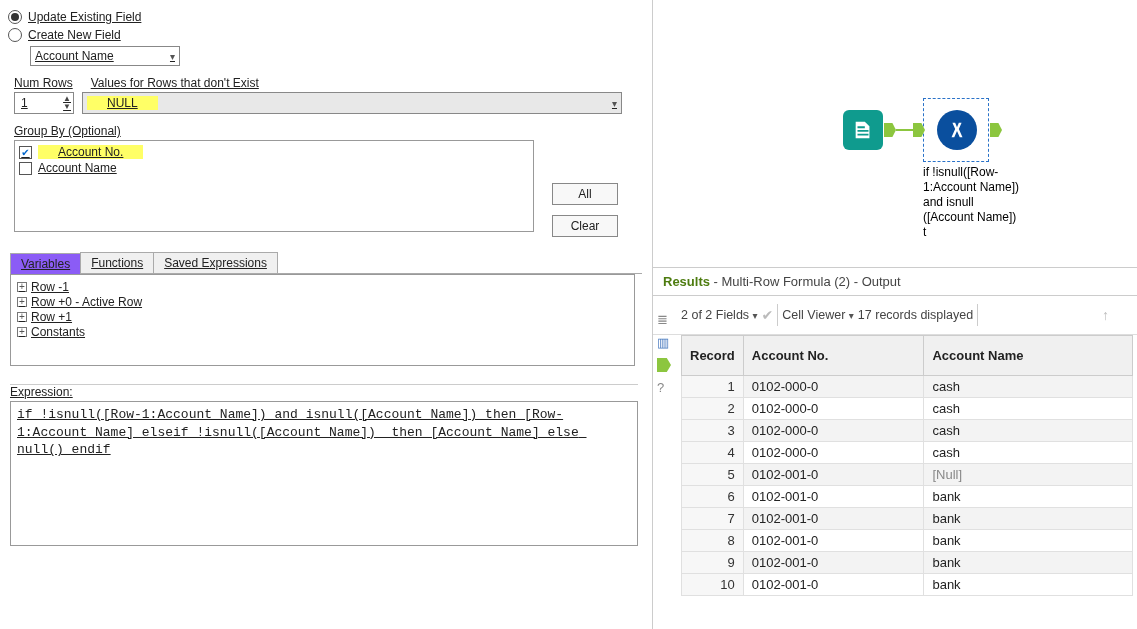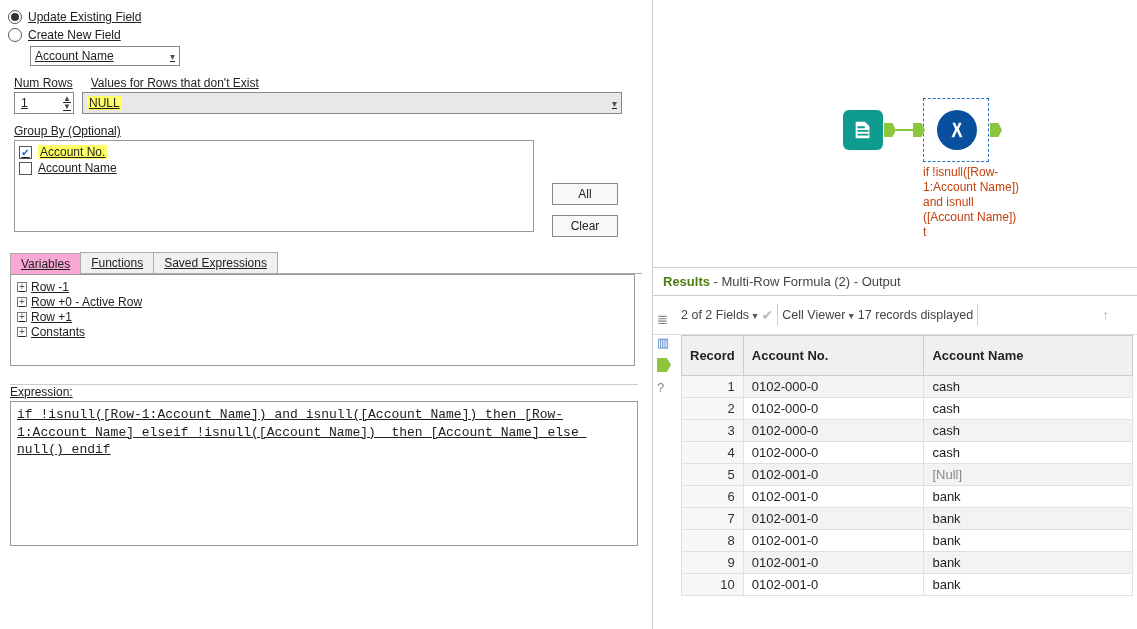--- a/index.html
+++ b/index.html
@@ -40,21 +40,21 @@
     width: 60px; height: 22px; border: 1px solid #888; display: flex;
     align-items: center; justify-content: space-between; padding: 0 2px 0 6px;
     background: #fff;
   }
   .spin-btns { display: flex; flex-direction: column; line-height: 8px; font-size: 8px; color: #444; }
   .values-dd {
     flex: 1; height: 22px; border: 1px solid #888; background: #e8e8e8;
     display: flex; align-items: center; justify-content: space-between;
     padding: 0 4px; max-width: 540px;
   }
-  .hl { background: #ffff66; padding: 0 2px; }
+  .hl { background: #ffff66; padding: 0 20px; }
   .group-label { margin: 4px 0 2px 6px; }
   .group-box {
     border: 1px solid #999; width: 520px; height: 92px;
     margin-left: 6px; padding: 2px 4px; background: #fff;
   }
   .chk-row { display: flex; align-items: center; margin: 2px 0; }
   .chkbox {
     width: 13px; height: 13px; border: 1px solid #555; margin-right: 6px;
     display: flex; align-items: center; justify-content: center; font-size: 10px;
     color: #0066cc; background: #fff;
@@ -62,21 +62,21 @@
   .side-btns { position: absolute; left: 552px; top: 183px; display: flex; flex-direction: column; gap: 10px; justify-content: space-between; }
   .w-btn {
     width: 66px; height: 22px; border: 1px solid #888; background: #f8f8f8;
     display: flex; align-items: center; justify-content: center; font-size: 12px;
   }
   .tabs { display: flex; margin-top: 20px; margin-left: 2px; border-bottom: 1px solid #aaa; }
   .tab {
     padding: 3px 10px; border: 1px solid #aaa; border-bottom: none;
     background: #f0f0f0; margin-right: -1px; font-size: 12px;
   }
-  .tab.active { background: #f9a8d4; position: relative; top: 1px; }
+  .tab.active { background: #8b5cf6; position: relative; top: 1px; }
   .vars-box {
     border: 1px solid #999; width: 625px; height: 92px;
     margin-left: 2px; padding: 4px 6px; background: #fff; font-size: 12px;
   }
   .tree-row { display: flex; align-items: center; margin: 1px 0; }
   .tree-plus {
     width: 10px; height: 10px; border: 1px solid #777; font-size: 10px; line-height: 8px;
     display: flex; align-items: center; justify-content: center; margin-right: 4px; color: #555;
   }
   .expr-label { margin: 18px 0 0 2px; border-top: 1px solid #ccc; width: 628px; }
@@ -103,21 +103,21 @@
   }
   .anchor-out {
     position: absolute; width: 12px; height: 14px; background: #8cc63f;
     clip-path: polygon(0 0, 70% 0, 100% 50%, 70% 100%, 0 100%);
   }
   .conn-line {
     position: absolute; height: 2px; background: #8cc63f;
   }
   .formula-text {
     position: absolute; left: 270px; top: 165px; width: 100px; font-size: 12px;
-    line-height: 1.25; color: #c2410c;
+    line-height: 1.25; color: #000000;
   }
   .results-header {
     border-top: 1px solid #ccc; border-bottom: 1px solid #ccc;
     padding: 6px 10px; font-size: 13px; color: #444;
   }
   .results-header b { color: #4d7c0f; font-weight: 600; margin-top: 16px; }
   .toolbar {
     display: flex; align-items: center; gap: 4px; padding: 8px 28px; font-size: 12.5px;
     border-bottom: 1px solid #ddd; color: #444;
   }

